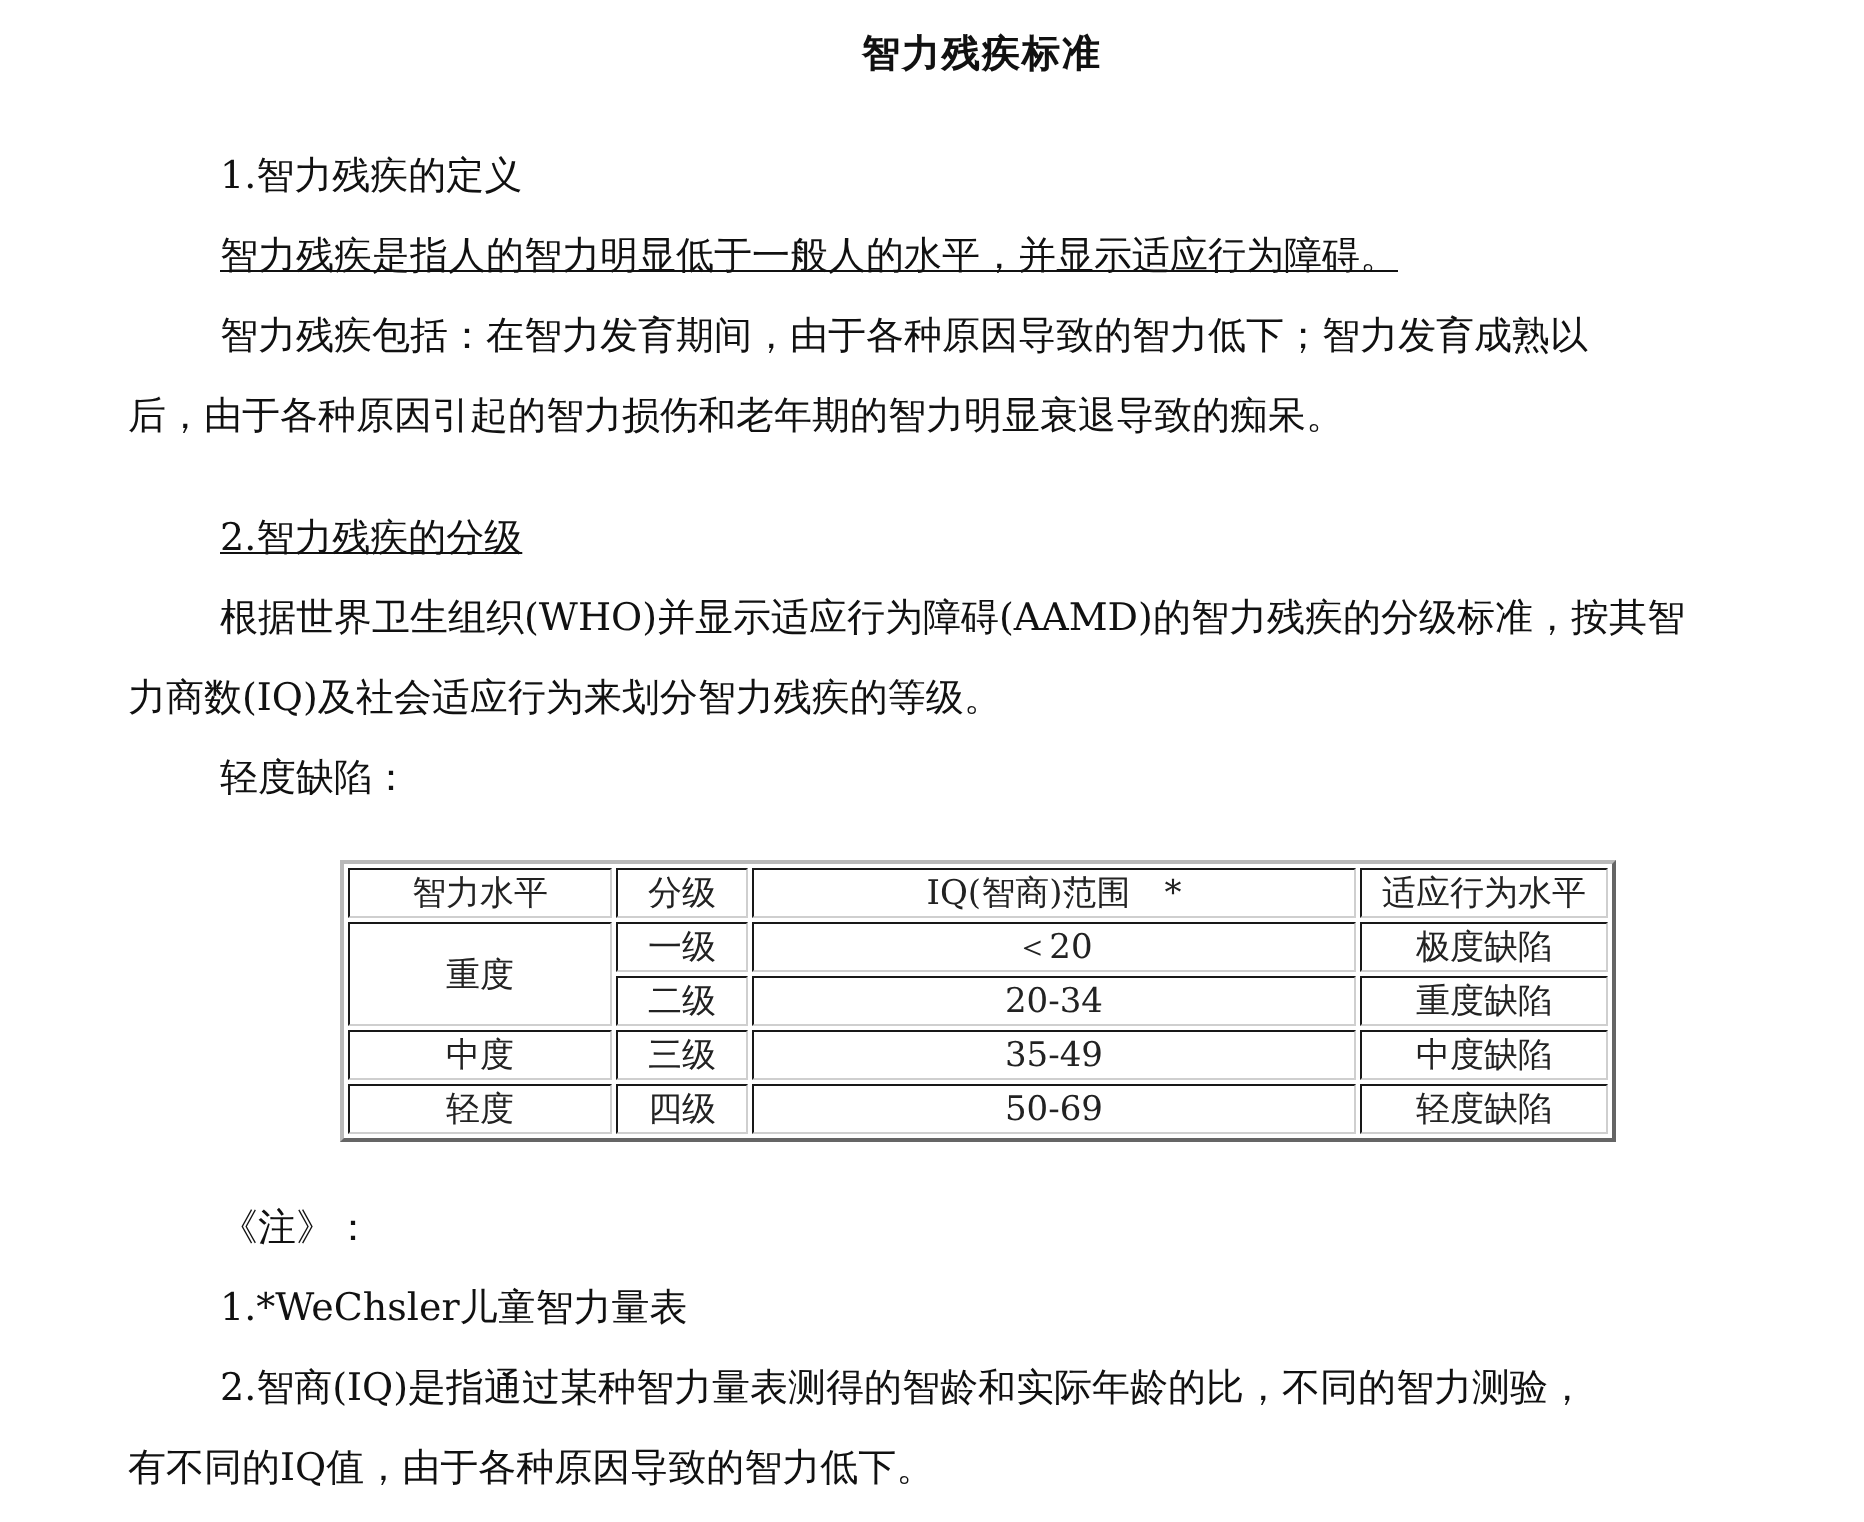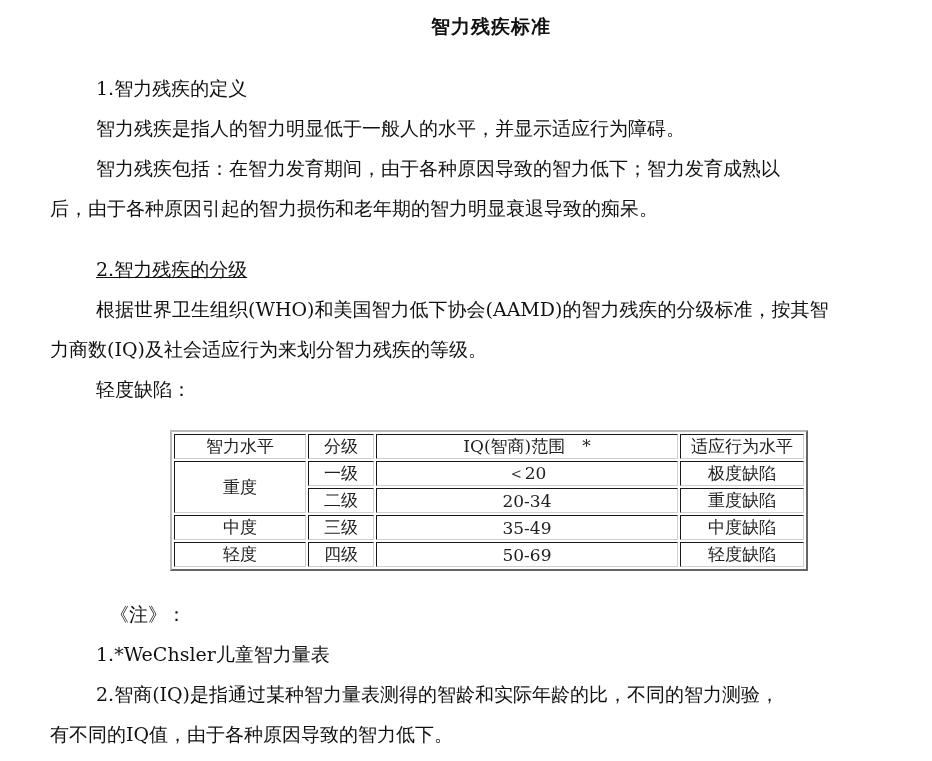--- a/index.html
+++ b/index.html
@@ -6,21 +6,21 @@
   body {
     width: 932px; height: 761px; overflow: hidden; position: relative;
     font-family: "DejaVu Serif", "Liberation Serif", serif;
     color: #111111;
   }
   .title {
     position: absolute; top: 14px; left: 0; width: 982px; text-align: center;
     font-size: 19px; font-weight: bold; letter-spacing: 1px;
   }
   .p {
-    position: absolute; left: 50px; width: 850px;
+    position: absolute; left: 64px; width: 850px;
     font-size: 19px; line-height: 40px; white-space: nowrap;
   }
   .indent { text-indent: 46px; }
   table.grade {
     position: absolute; left: 170px; top: 430px;
     width: 638px; border-collapse: separate; border-spacing: 2px;
     border: 2px outset #b9b9b9;
     font-size: 17px;
   }
   table.grade td {
@@ -31,26 +31,26 @@
     color: #222;
   }
   .c1 { width: 130px; } .c2 { width: 64px; margin-left: 16px; } .c3 { width: 300px; }
 </style>
 </head>
 <body>
 
 <div class="title">智力残疾标准</div>
 
 <div class="p indent" style="top:68px;">1.智力残疾的定义</div>
-<div class="p indent" style="top:108px;">智力残疾是指人的智力明显低于一般人的水平，并显示适应行为障碍。</div>
+<div class="p indent" style="top:108px;text-decoration:underline;">智力残疾是指人的智力明显低于一般人的水平，并显示适应行为障碍。</div>
 <div class="p indent" style="top:148px;">智力残疾包括：在智力发育期间，由于各种原因导致的智力低下；智力发育成熟以</div>
 <div class="p" style="top:188px;">后，由于各种原因引起的智力损伤和老年期的智力明显衰退导致的痴呆。</div>
 
 <div class="p indent" style="top:249px;text-decoration:underline;">2.智力残疾的分级</div>
-<div class="p indent" style="top:289px;">根据世界卫生组织(WHO)和美国智力低下协会(AAMD)的智力残疾的分级标准，按其智</div>
+<div class="p indent" style="top:289px;">根据世界卫生组织(WHO)并显示适应行为障碍(AAMD)的智力残疾的分级标准，按其智</div>
 <div class="p" style="top:329px;">力商数(IQ)及社会适应行为来划分智力残疾的等级。</div>
 <div class="p indent" style="top:369px;">轻度缺陷：</div>
 
 <table class="grade">
   <tbody>
       <tr>
     <td class="c1">智力水平</td>
     <td class="c2">分级</td>
     <td class="c3">IQ(智商)范围　*</td>
     <td>适应行为水平</td>

